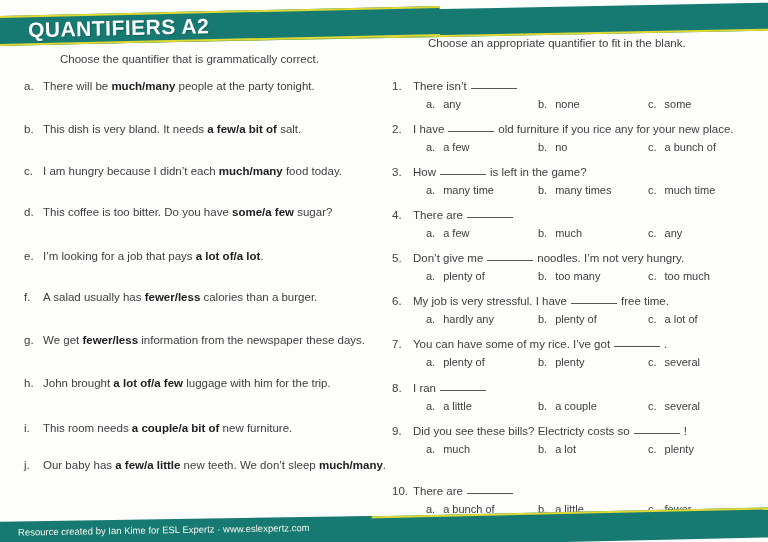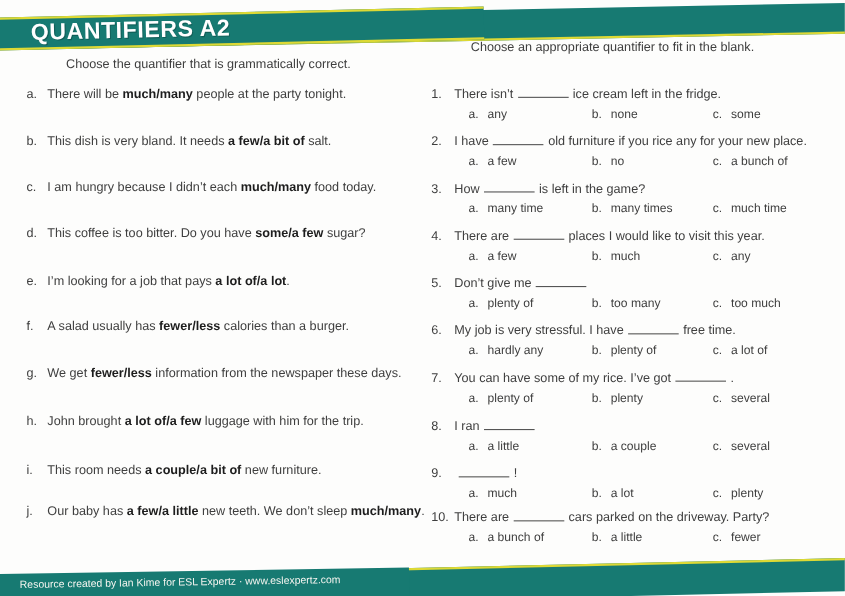--- a/index.html
+++ b/index.html
@@ -152,21 +152,20 @@
     <span class="text"><span>Our baby has </span><b>a few/a little</b><span> new teeth. We don’t sleep </span><b>much/many</b><span>.</span></span>
   </div>
 
 <div class="instruction" id="right-instruction">Choose an appropriate quantifier to fit in the blank.</div>
 
 <div class="r-item" style="top:79px">
   <div class="q-line">
       <span class="num">1.</span>
       <span>There isn’t</span>
       <span class="blank"></span>
-      <span>ice cream left in the fridge.</span>
     </div>
   <div class="opts">
     <span class="opt opt-a">
         <span class="ol">a.</span>
         <span>any</span>
       </span>
     <span class="opt opt-b">
         <span class="ol">b.</span>
         <span>none</span>
       </span>
@@ -218,21 +217,20 @@
         <span class="ol">c.</span>
         <span>much time</span>
       </span>
   </div>
 </div>
 <div class="r-item" style="top:208px">
   <div class="q-line">
       <span class="num">4.</span>
       <span>There are</span>
       <span class="blank"></span>
-      <span>places I would like to visit this year.</span>
     </div>
   <div class="opts">
     <span class="opt opt-a">
         <span class="ol">a.</span>
         <span>a few</span>
       </span>
     <span class="opt opt-b">
         <span class="ol">b.</span>
         <span>much</span>
       </span>
@@ -240,20 +238,21 @@
         <span class="ol">c.</span>
         <span>any</span>
       </span>
   </div>
 </div>
 <div class="r-item" style="top:251px">
   <div class="q-line">
       <span class="num">5.</span>
       <span>Don’t give me</span>
       <span class="blank"></span>
+      <span>noodles. I’m not very hungry.</span>
     </div>
   <div class="opts">
     <span class="opt opt-a">
         <span class="ol">a.</span>
         <span>plenty of</span>
       </span>
     <span class="opt opt-b">
         <span class="ol">b.</span>
         <span>too many</span>
       </span>
@@ -324,44 +323,44 @@
       </span>
     <span class="opt opt-c">
         <span class="ol">c.</span>
         <span>several</span>
       </span>
   </div>
 </div>
 <div class="r-item" style="top:424px">
   <div class="q-line">
       <span class="num">9.</span>
+      <span>Did you see these bills? Electricty costs so</span>
       <span class="blank"></span>
       <span>!</span>
     </div>
   <div class="opts">
     <span class="opt opt-a">
         <span class="ol">a.</span>
         <span>much</span>
       </span>
     <span class="opt opt-b">
         <span class="ol">b.</span>
         <span>a lot</span>
       </span>
     <span class="opt opt-c">
         <span class="ol">c.</span>
         <span>plenty</span>
       </span>
   </div>
 </div>
-<div class="r-item" style="top:464px">
+<div class="r-item" style="top:484px">
   <div class="q-line">
       <span class="num">10.</span>
       <span>There are</span>
       <span class="blank"></span>
-      <span>cars parked on the driveway. Party?</span>
     </div>
   <div class="opts">
     <span class="opt opt-a">
         <span class="ol">a.</span>
         <span>a bunch of</span>
       </span>
     <span class="opt opt-b">
         <span class="ol">b.</span>
         <span>a little</span>
       </span>

